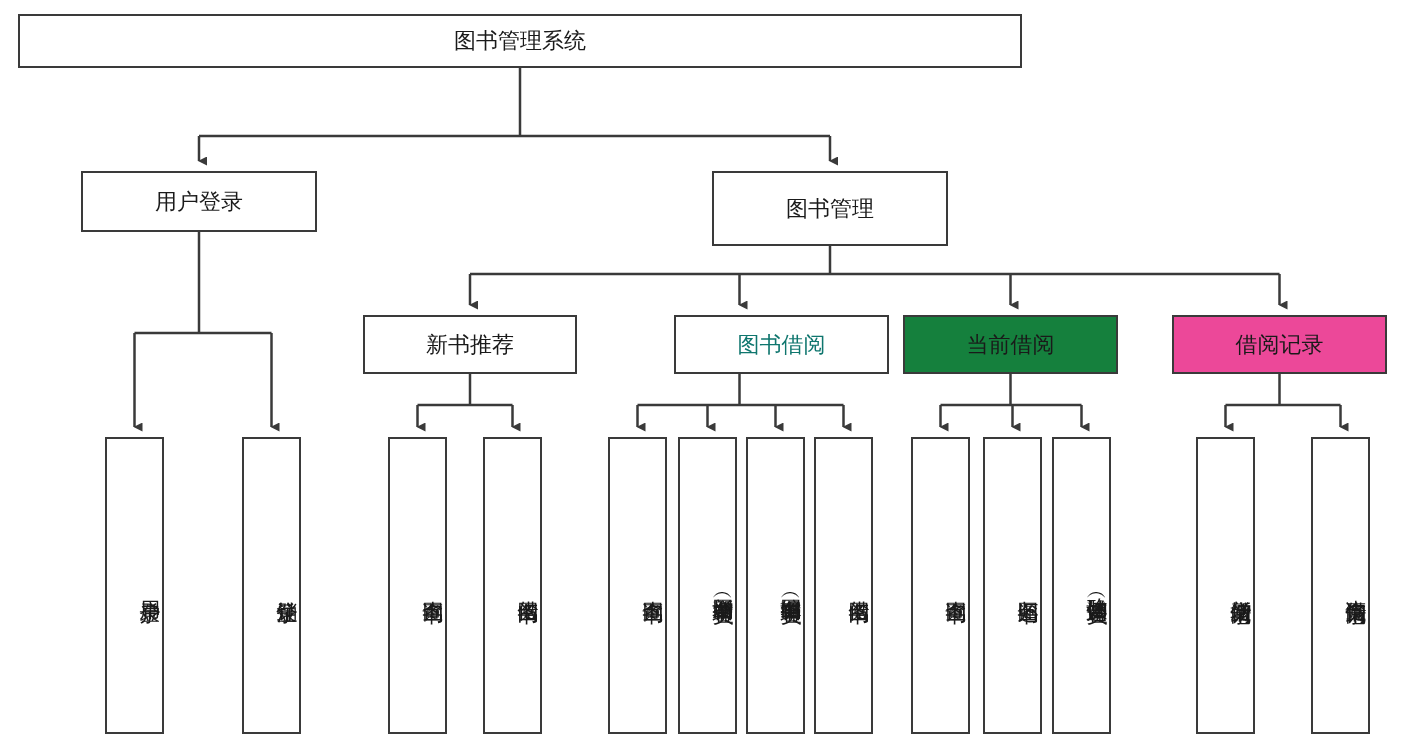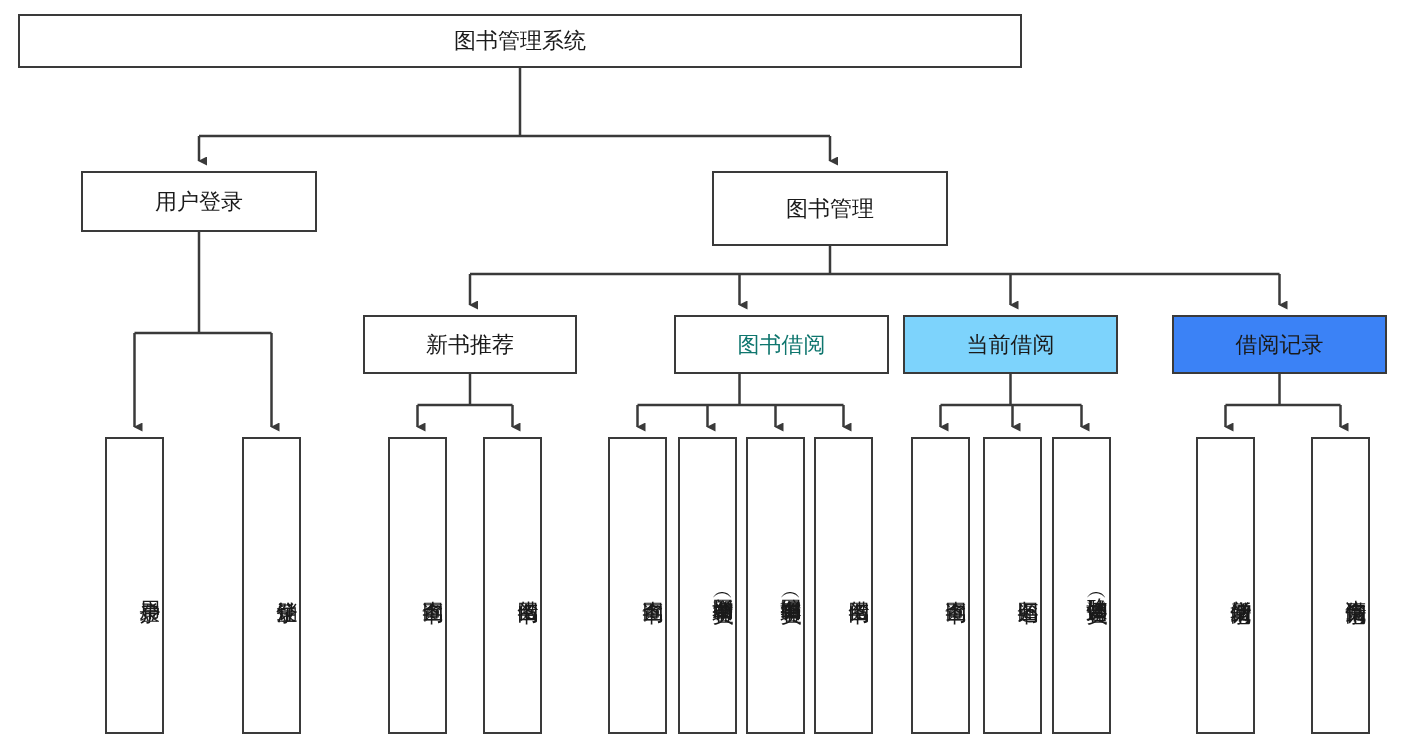--- a/index.html
+++ b/index.html
@@ -95,24 +95,24 @@
       </div>
       <div class="node horizontal" style="left: 712px; top: 171px; width: 236px; height: 75px; border-color: rgb(58, 58, 58); background: rgb(255, 255, 255); color: rgb(26, 26, 26);">
         <span class="label">图书管理</span>
       </div>
       <div class="node horizontal" style="left: 363px; top: 315px; width: 214px; height: 59px; border-color: rgb(58, 58, 58); background: rgb(255, 255, 255); color: rgb(26, 26, 26);">
         <span class="label">新书推荐</span>
       </div>
       <div class="node horizontal" style="left: 632px; top: 315px; width: 215px; height: 59px; border-color: rgb(58, 58, 58); background: rgb(255, 255, 255); color: #0f766e; margin-left: 42px;">
         <span class="label">图书借阅</span>
       </div>
-      <div class="node horizontal" style="left: 903px; top: 315px; width: 215px; height: 59px; border-color: rgb(58, 58, 58); background: #7dd3fc; color: rgb(26, 26, 26);">
+      <div class="node horizontal" style="left: 903px; top: 315px; width: 215px; height: 59px; border-color: rgb(58, 58, 58); background: #15803d; color: rgb(26, 26, 26);">
         <span class="label">当前借阅</span>
       </div>
-      <div class="node horizontal" style="left: 1172px; top: 315px; width: 215px; height: 59px; border-color: rgb(58, 58, 58); background: #3b82f6; color: rgb(26, 26, 26);">
+      <div class="node horizontal" style="left: 1172px; top: 315px; width: 215px; height: 59px; border-color: rgb(58, 58, 58); background: #ec4899; color: rgb(26, 26, 26);">
         <span class="label">借阅记录</span>
       </div>
       <div class="node vertical" style="left: 105px; top: 437px; width: 59px; height: 297px; border-color: rgb(58, 58, 58); background: rgb(255, 255, 255); color: rgb(26, 26, 26);">
         <span class="label">用户登录</span>
       </div>
       <div class="node vertical" style="left: 242px; top: 437px; width: 59px; height: 297px; border-color: rgb(58, 58, 58); background: rgb(255, 255, 255); color: rgb(26, 26, 26);">
         <span class="label">注销登录</span>
       </div>
       <div class="node vertical" style="left: 388px; top: 437px; width: 59px; height: 297px; border-color: rgb(58, 58, 58); background: rgb(255, 255, 255); color: rgb(26, 26, 26);">
         <span class="label">查询图书</span>

